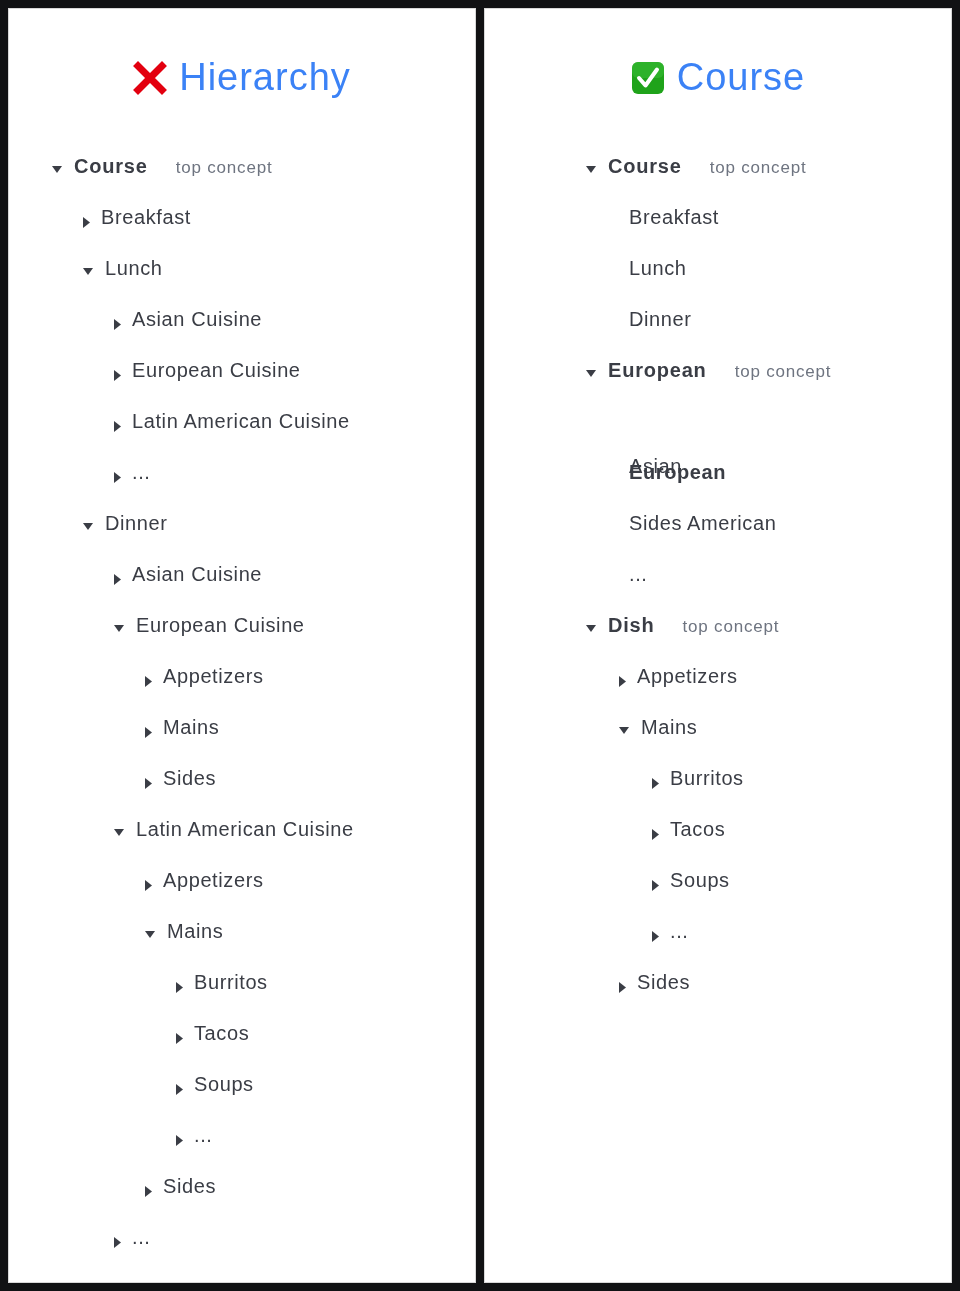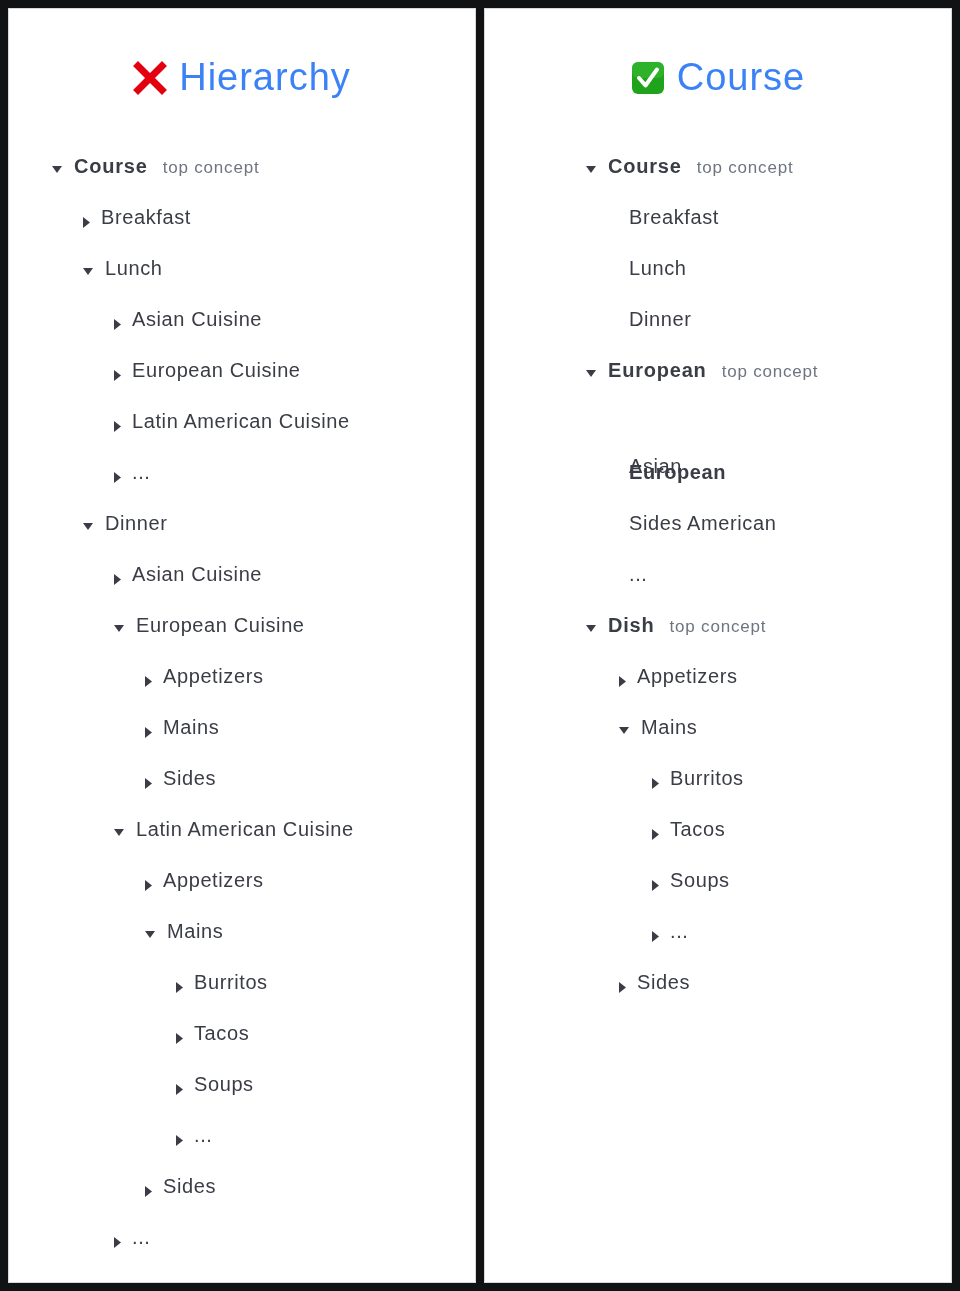--- a/index.html
+++ b/index.html
@@ -50,21 +50,21 @@
   .tri {
     width: 10px; height: 12px;
     display: inline-block;
     margin-right: 8px;
     flex: none;
   }
   .tri svg { display: block; }
   .tri.down { margin-right: 12px; }
   .row.top .label { font-weight: bold; font-size: 20px; letter-spacing: 0.8px; }
   .badge {
-    margin-left: 15px;
+    margin-left: 28px;
     font-size: 17px;
     letter-spacing: 0.8px;
     color: #6e7480;
   }
 </style>
 </head>
 <body>
 
 <div class="panel" id="panel-left">
   <div class="title">

